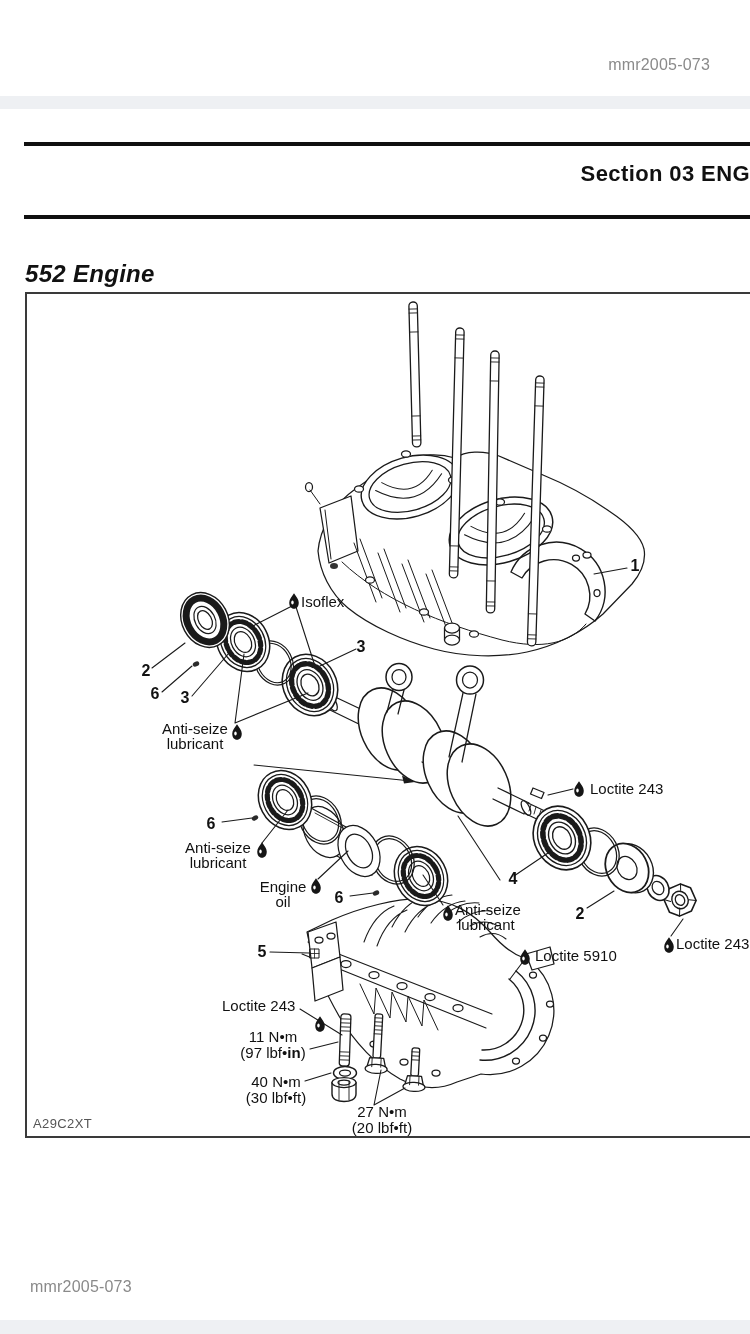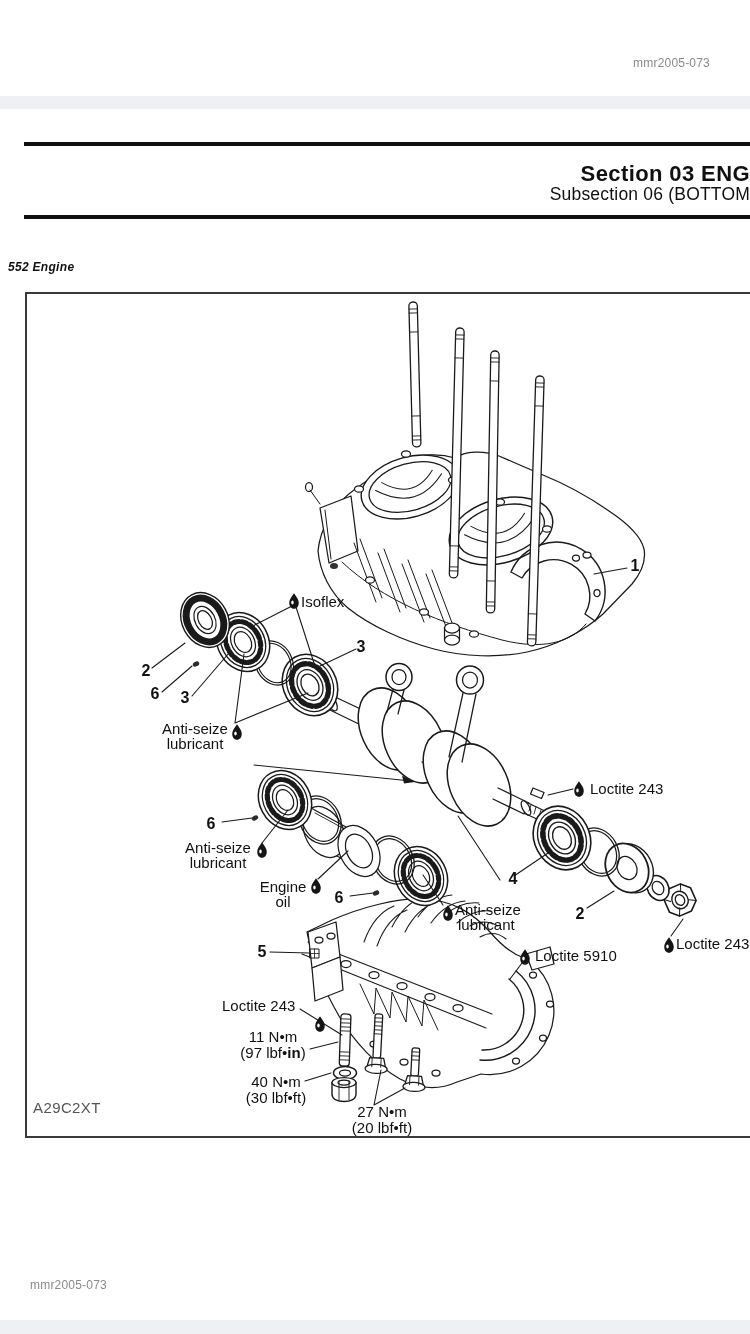--- a/index.html
+++ b/index.html
@@ -1,50 +1,49 @@
 <!DOCTYPE html>
 <html><head>
 <meta charset="utf-8">
 <style>
   html,body{margin:0;padding:0;}
   body{
     width:750px;height:1334px;overflow:hidden;position:relative;
     background:#fff;font-family:"Liberation Sans",sans-serif;color:#111;
   }
-  .ref{position:absolute;font-size:12px;color:#8a8a8a;letter-spacing:.2px;}
+  .ref{position:absolute;font-size:16px;color:#8a8a8a;letter-spacing:.2px;}
   .ref-top{top:56px;right:40px;}
   .ref-bottom{top:1278px;left:30px;}
   .page-gap{position:absolute;left:0;right:0;background:#eef0f3;}
   .gap-top{top:96px;height:13px;}
   .gap-bottom{top:1320px;height:14px;}
   .rule{position:absolute;left:24px;width:726px;height:3.5px;background:#101010;}
   .rule-top{top:142px;}
   .rule-bottom{top:215px;}
   .hdr{position:absolute;top:163px;right:0;text-align:right;white-space:nowrap;line-height:21px;}
   .hdr .section{font-weight:bold;font-size:22px;letter-spacing:.4px;}
   .hdr .subsection{font-size:17.5px;letter-spacing:.2px;}
-  .fig-title{position:absolute;top:260px;left:8px;margin:0;
-    font-size:12px;font-weight:bold;font-style:italic;letter-spacing:.3px;}
+  .fig-title{position:absolute;top:260px;left:25px;margin:0;
+    font-size:24px;font-weight:bold;font-style:italic;letter-spacing:.3px;}
   .figure-box{position:absolute;top:292px;left:25px;width:730px;height:846px;
     border:2px solid #3a3a3a;box-sizing:border-box;}
   .figure-box svg{position:absolute;left:-2px;top:-2px;}
-  .fig-code{position:absolute;left:6px;bottom:20px;font-size:15px;color:#555;letter-spacing:.4px;}
+  .fig-code{position:absolute;left:6px;bottom:5px;font-size:13px;color:#555;letter-spacing:.4px;}
   .lbl{font-family:"Liberation Sans",sans-serif;font-size:15px;fill:#111;}
   .num{font-family:"Liberation Sans",sans-serif;font-size:16px;font-weight:bold;fill:#111;}
 </style>
 </head>
 <body>
 
 <div class="ref ref-top">mmr2005-073</div>
 <div class="page-gap gap-top"></div>
 
 <div class="rule rule-top"></div>
 <div class="hdr">
   <div class="section">Section 03 ENG</div>
-  <div class="subsection">Subsection 06 (BOTTOM</div>
 </div>
 <div class="rule rule-bottom"></div>
 
 <h2 class="fig-title">552 Engine</h2>
 
 <div class="figure-box">
 <svg width="734" height="850" viewBox="23 290 734 850">
   <defs>
     <g id="drop">
       <path d="M0,-7.2 C2.4,-3.6 5,-1 5,2.6 C5,6.8 2.9,9.2 0,9.2 C-2.9,9.2 -5,6.8 -5,2.6 C-5,-1 -2.4,-3.6 0,-7.2 Z" fill="#151515" stroke="none"></path>

